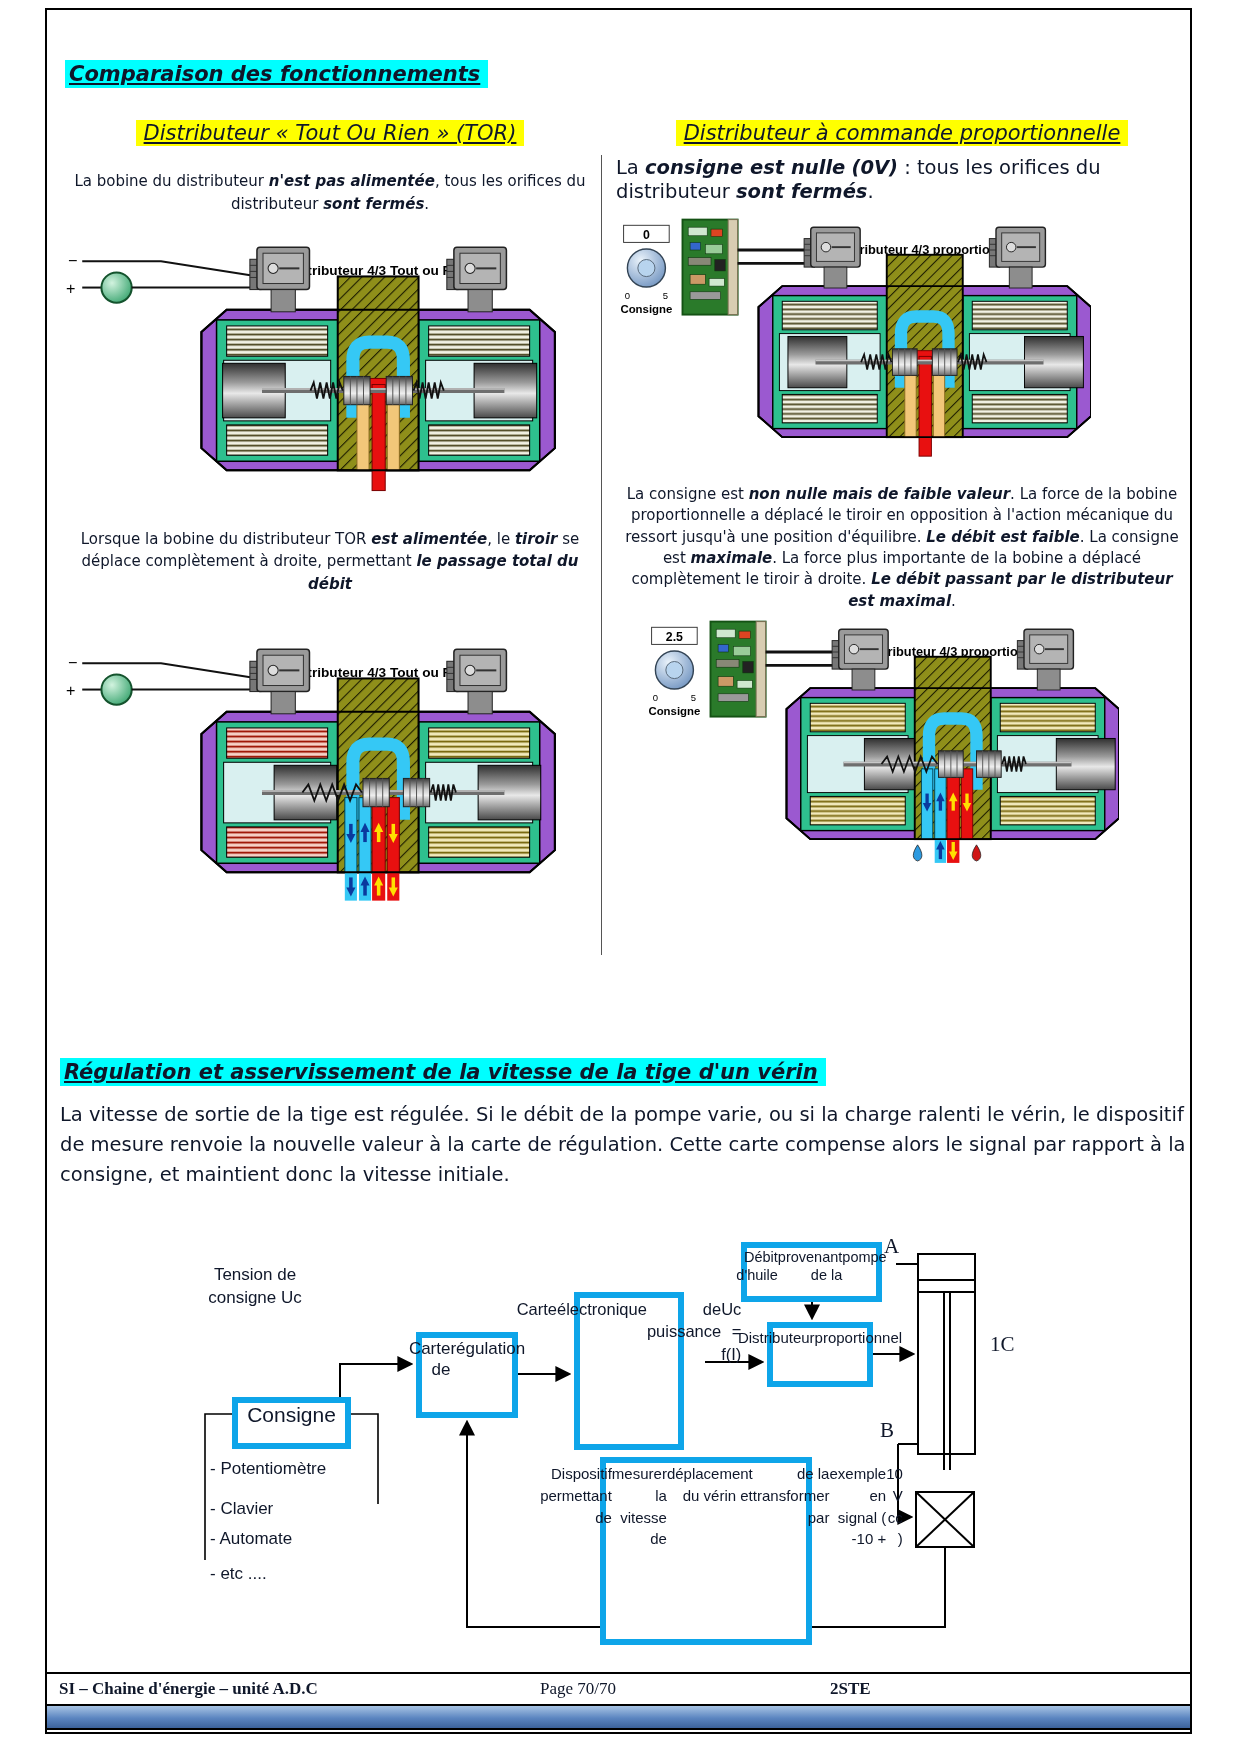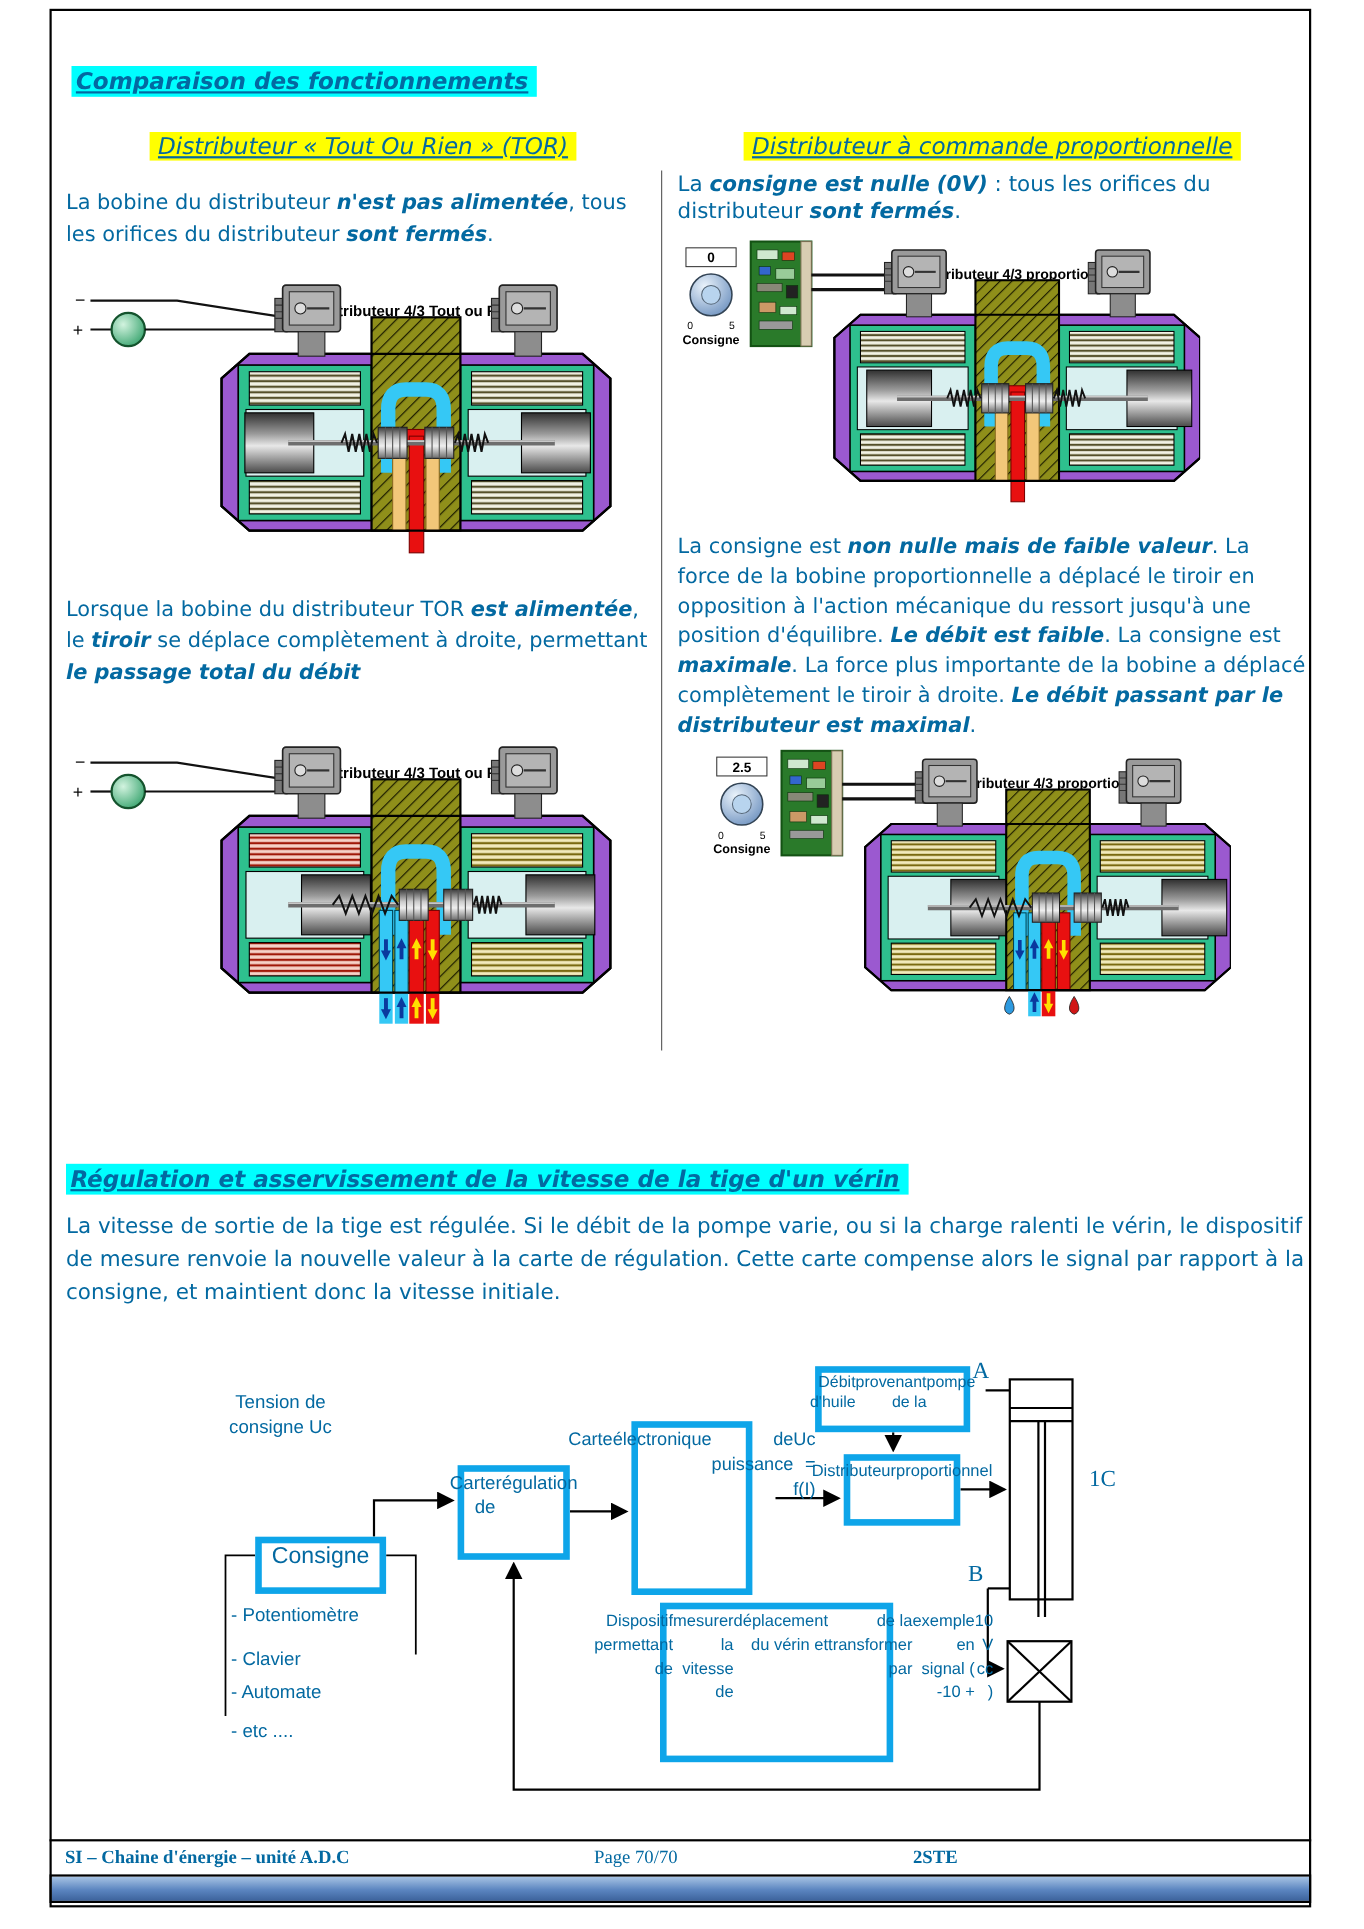--- a/index.html
+++ b/index.html
@@ -1,28 +1,28 @@
 <!DOCTYPE html>
 <html><head>
 <meta charset="utf-8">
 <style>
   html,body{margin:0;padding:0;background:#fff;}
   #page{position:relative;width:1240px;height:1754px;background:#fff;
-        font-family:"DejaVu Sans",sans-serif;color:#0369a1;overflow:hidden;}
+        font-family:"DejaVu Sans",sans-serif;color:#0f172a;overflow:hidden;}
   .frame{position:absolute;left:45px;top:8px;width:1147px;height:1726px;
          border:2px solid #000;box-sizing:border-box;}
   .hl-cyan{display:inline-block;background:#00ffff;font-weight:bold;font-style:italic;
            font-size:21px;text-decoration:underline;padding:2px 8px 2px 4px;}
   .hl-yellow{display:inline-block;background:#ffff00;font-weight:normal;font-style:italic;
            font-size:21px;text-decoration:underline;padding:1px 8px;}
   .cols{position:absolute;left:60px;top:108px;width:1128px;display:flex;}
   .colL{width:540px;}
   .colR{width:572px;padding-left:16px;}
   .col-head{text-align:center;margin-top:12px;}
-  .para{font-size:19px;line-height:1.5;margin-top:24px;}
+  .para{font-size:15px;line-height:1.5;margin-top:24px;text-align:center;}
   .paraR1{font-size:19.5px;line-height:1.22;margin-top:10px;}
   .bi{font-weight:bold;font-style:italic;}
   .divider{position:absolute;left:601px;top:155px;width:1px;height:800px;background:#555;}
   .valve-wrap{margin-top:10px;}
   .sec2{position:absolute;left:60px;top:1058px;}
   .regpara{position:absolute;left:60px;top:1100px;width:1128px;
            font-size:19.5px;line-height:1.55;}
   
   .bd{position:absolute;left:0;top:1212px;width:1240px;height:460px;
       font-family:"Liberation Sans",sans-serif;}
@@ -527,21 +527,21 @@
       <div>Débit d'huile</div>
         <div>provenant de la</div>
       <div>pompe</div>
     </div>
 
     <div class="box" style="left:767px;top:110px;width:106px;height:65px;font-size:15px;line-height:1.3;">
       <div>Distributeur</div>
         <div>proportionnel</div>
     </div>
 
-    <div class="box" style="left:600px;top:245px;width:212px;height:145px;font-size:15px;line-height:1.45;padding-left:31px;">
+    <div class="box" style="left:600px;top:245px;width:212px;height:188px;font-size:15px;line-height:1.45;padding-left:31px;">
       <div>Dispositif permettant de</div>
         <div>mesurer la vitesse de</div>
       <div>déplacement du vérin et</div>
         <div>de la transformer par</div>
       <div>exemple en signal ( -10 +</div>
         <div>10 V cc )</div>
     </div>
 
     <div class="lbl serif" style="left:884px;top:22px;font-size:21px;">A</div>
     <div class="lbl serif" style="left:880px;top:206px;font-size:21px;">B</div>

